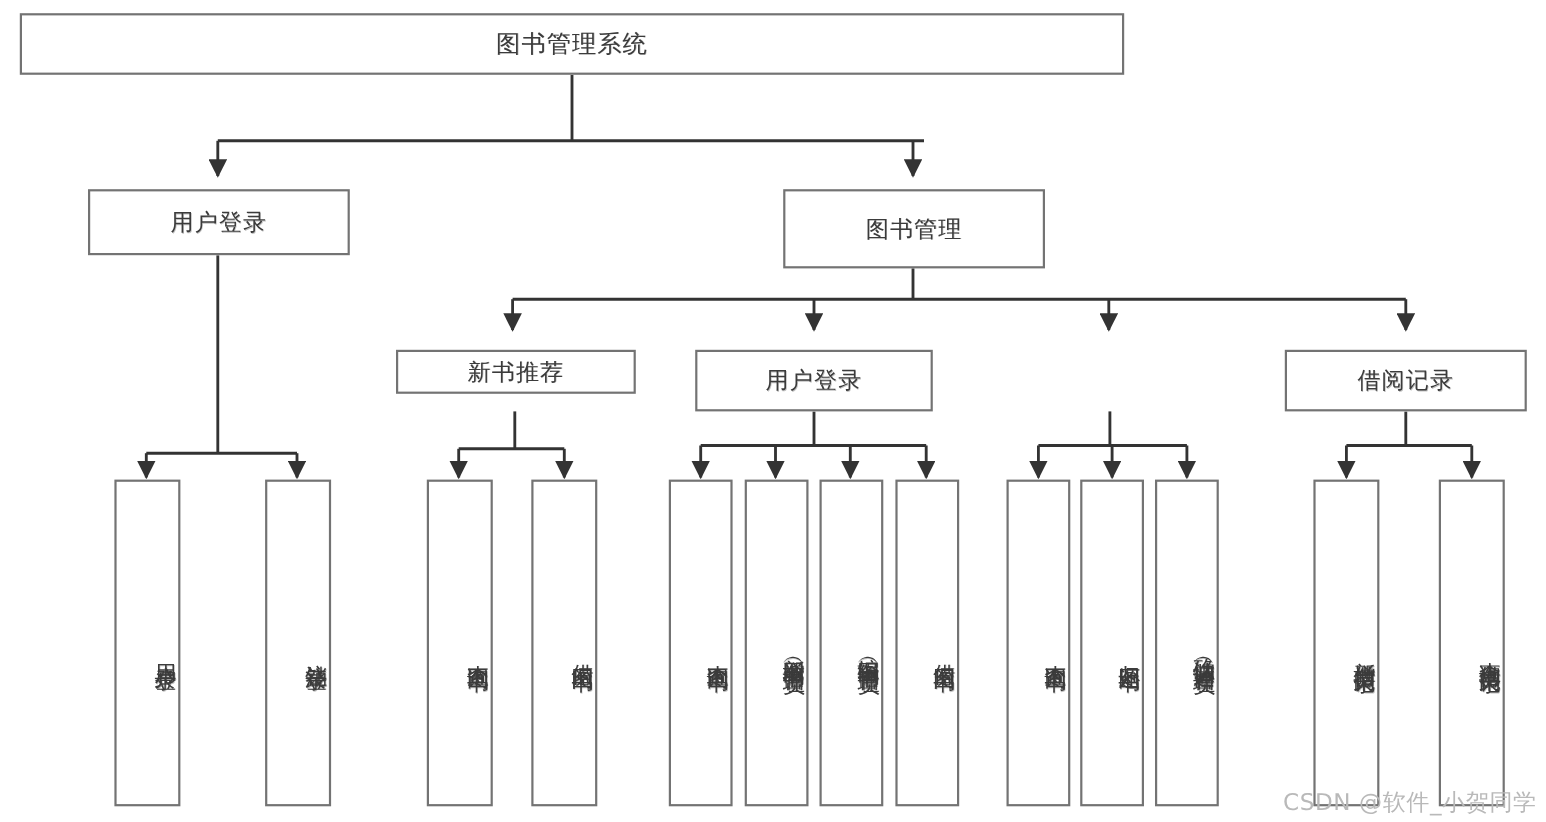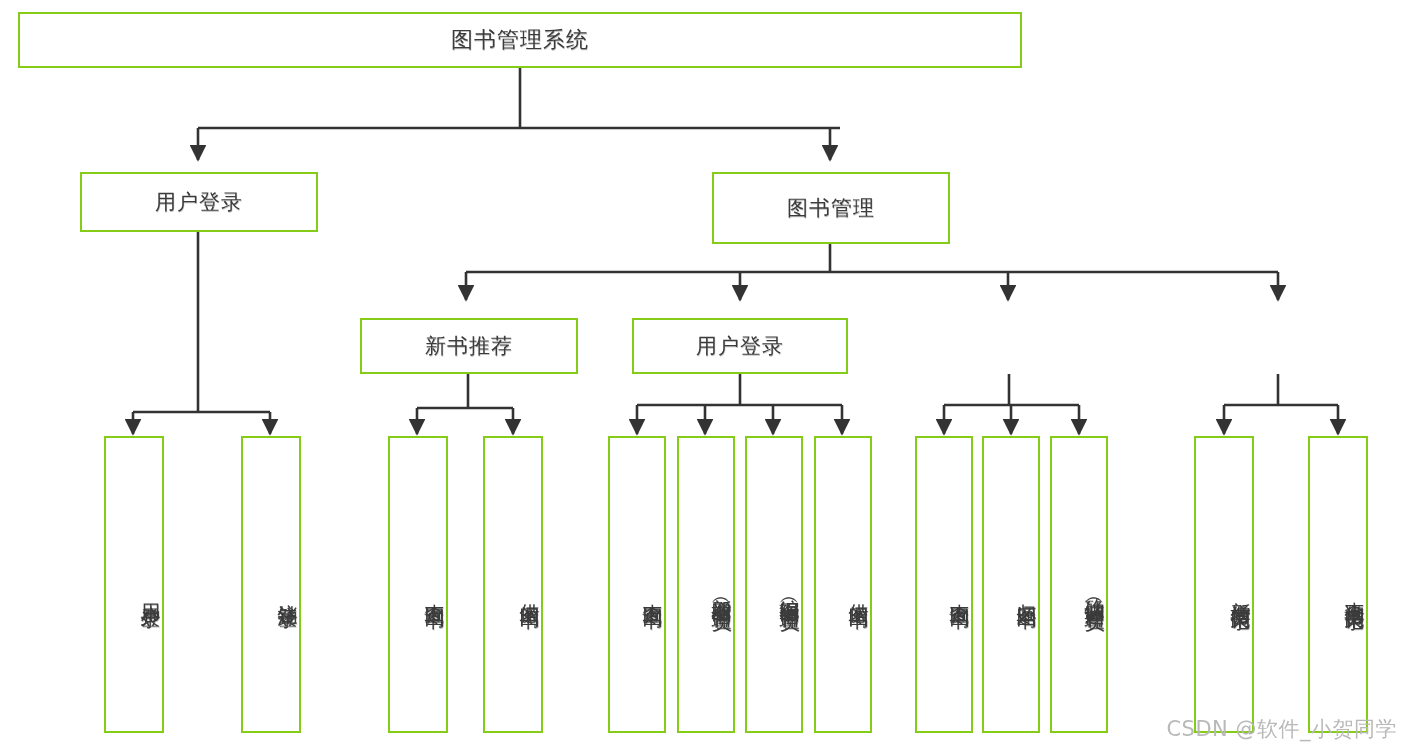--- a/index.html
+++ b/index.html
@@ -13,21 +13,21 @@
   #canvas {
     position: relative;
     width: 1405px;
     height: 747px;
     background: #ffffff;
     overflow: hidden;
   }
   .node {
     position: absolute;
     box-sizing: border-box;
-    border: 2px solid #84cc16;
+    border: 2px solid #737373;
     background: #ffffff;
     display: flex;
     align-items: center;
     justify-content: center;
     color: #3b3b3b;
     text-shadow: 0.6px 0.6px 0 rgba(120,120,120,0.45);
   }
   .node.horiz {
     font-size: 21px;
     letter-spacing: 1px;
@@ -129,29 +129,32 @@
   </div>
 
   <div class="node horiz" style="left:80px; top:172px; width:238px; height:60px;">
     <span>用户登录</span>
   </div>
 
   <div class="node horiz" style="left:712px; top:172px; width:238px; height:72px;">
     <span>图书管理</span>
   </div>
 
-  <div class="node horiz" style="left:360px; top:318px; width:218px; height:56px;">
+  <div class="node horiz" style="left:360px; top:318px; width:218px; height:40px;">
     <span>新书推荐</span>
   </div>
 
   <div class="node horiz" style="left:632px; top:318px; width:216px; height:56px;">
     <span>用户登录</span>
   </div>
 
 
+  <div class="node horiz" style="left:1168px; top:318px; width:220px; height:56px;">
+    <span>借阅记录</span>
+  </div>
 
   <div class="node vert" style="left:104px; top:436px; width:60px; height:297px;">
     <span>用户登录</span>
   </div>
 
   <div class="node vert" style="left:241px; top:436px; width:60px; height:297px;">
     <span>注销登录</span>
   </div>
 
   <div class="node vert" style="left:388px; top:436px; width:60px; height:297px;">

